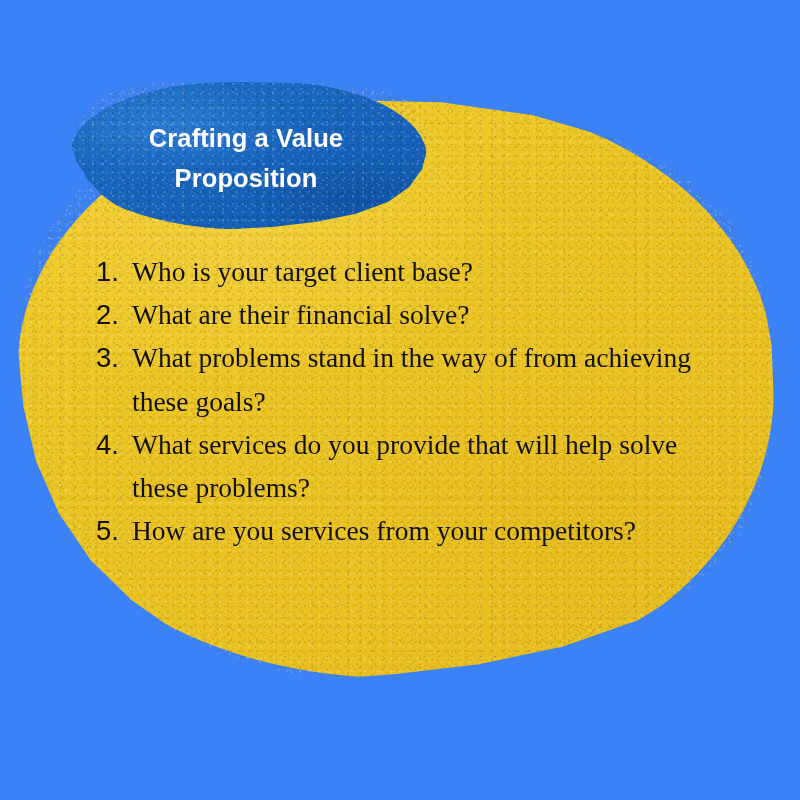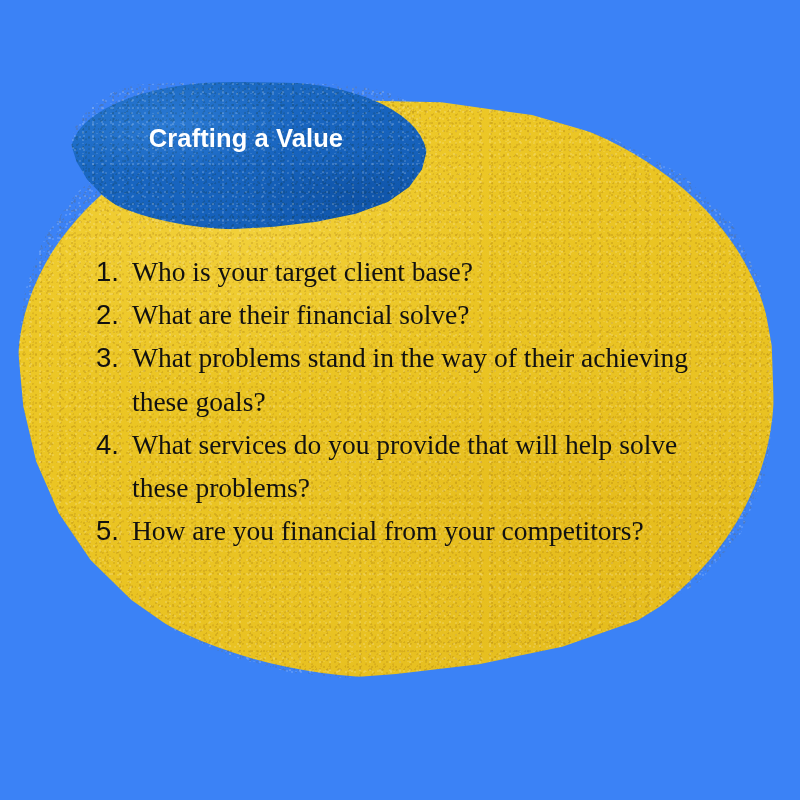--- a/index.html
+++ b/index.html
@@ -157,38 +157,39 @@
 
   <div id="blue-blob">
     <div class="fill">
       <div class="texture"></div>
       <div class="texture light"></div>
     </div>
   </div>
 
   <div id="title">
     <span class="line">Crafting a Value</span>
+    <span class="line">Proposition</span>
   </div>
 
   <ol id="question-list">
     <li>
       <span class="marker">1.</span>
       <span class="body">Who is your target client base?</span>
     </li>
     <li>
       <span class="marker">2.</span>
       <span class="body">What are their financial solve?</span>
     </li>
     <li>
       <span class="marker">3.</span>
-      <span class="body">What problems stand in the way of their achieving these goals?</span>
+      <span class="body">What problems stand in the way of from achieving these goals?</span>
     </li>
     <li>
       <span class="marker">4.</span>
       <span class="body">What services do you provide that will help solve these problems?</span>
     </li>
     <li>
       <span class="marker">5.</span>
-      <span class="body">How are you financial from your competitors?</span>
+      <span class="body">How are you services from your competitors?</span>
     </li>
   </ol>
 
 </div>
 
 </body></html>

